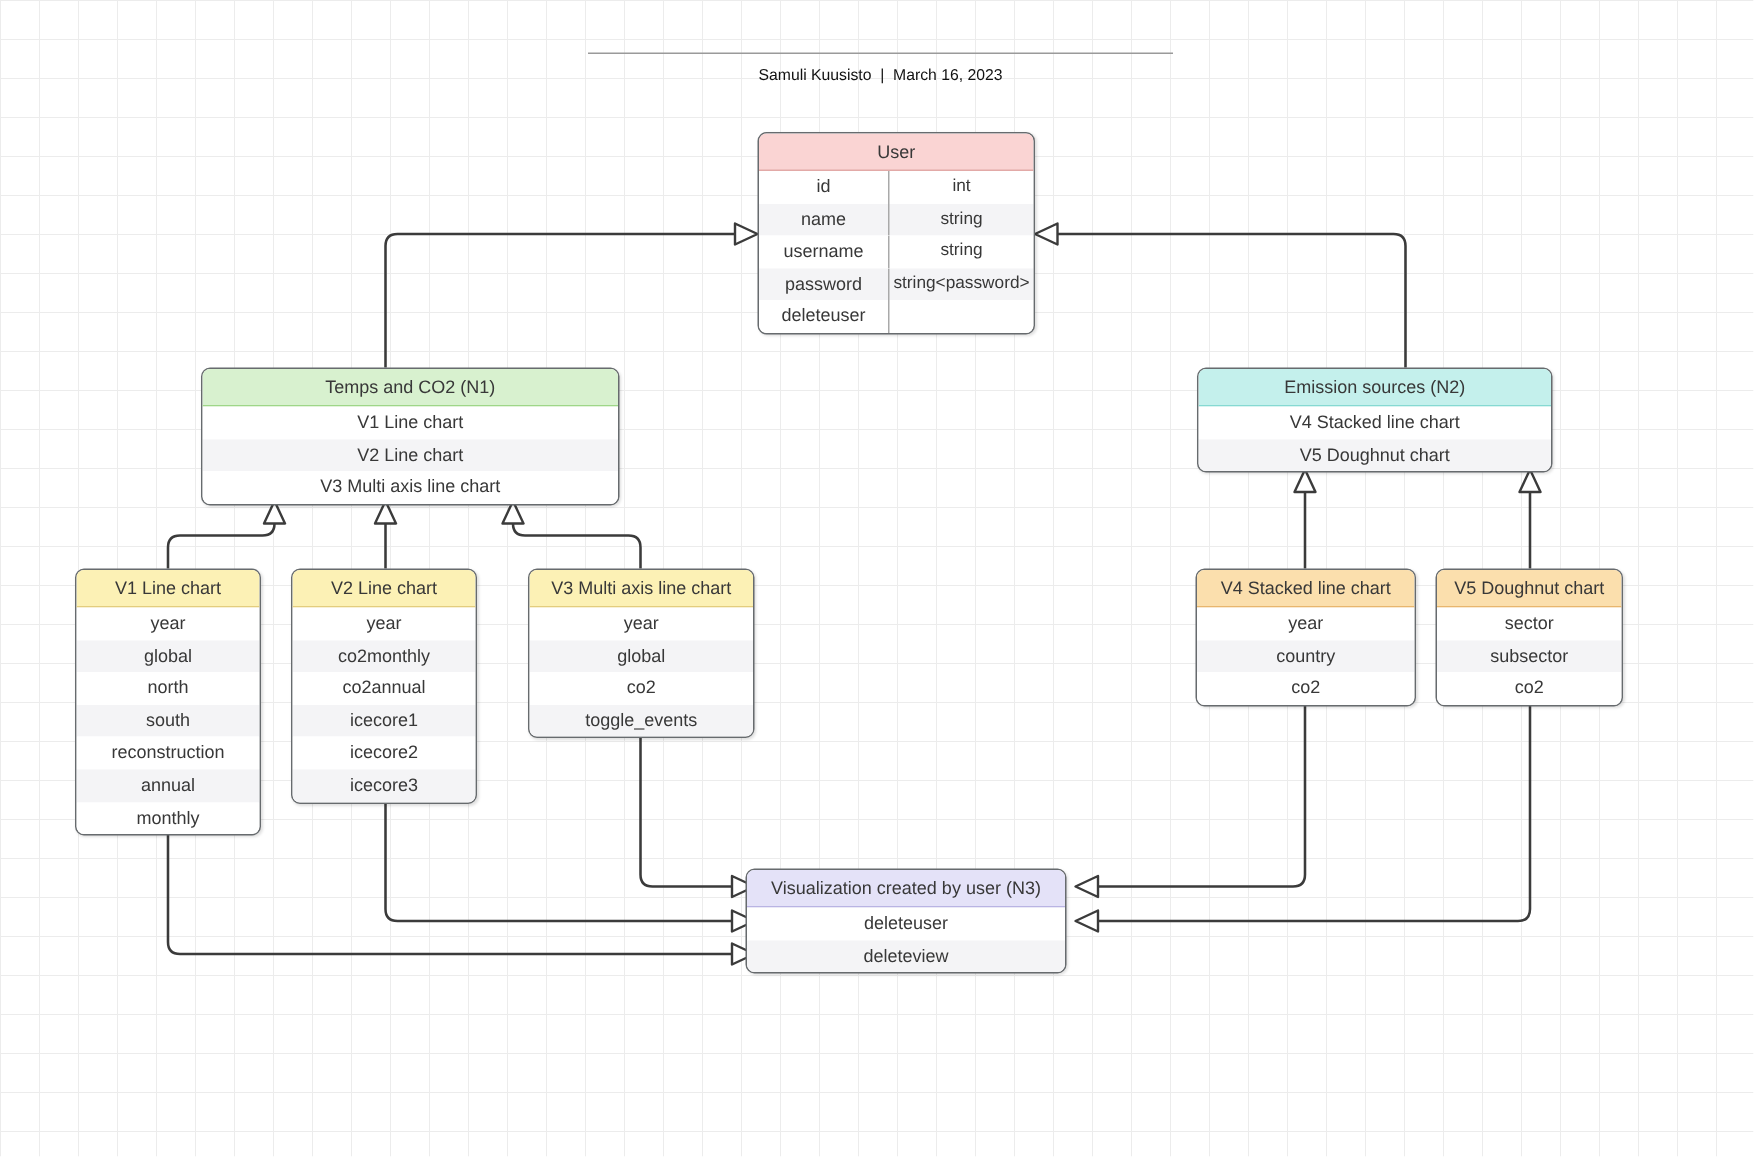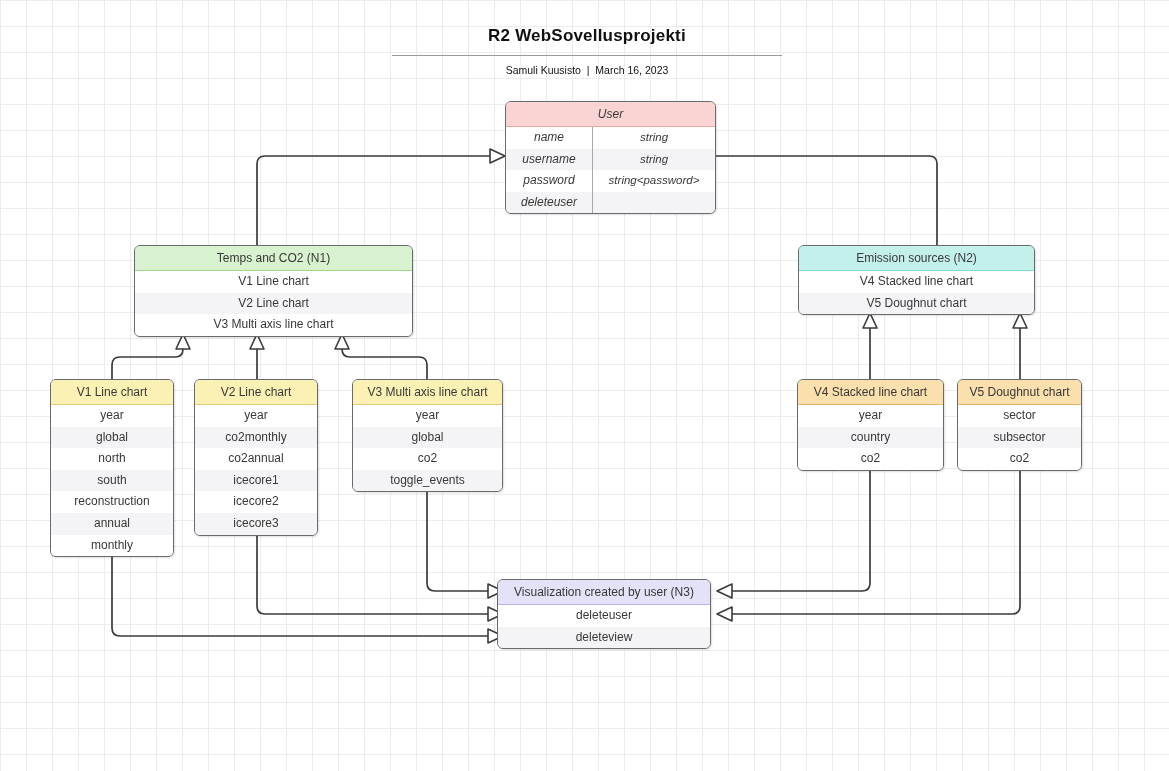--- a/index.html
+++ b/index.html
@@ -41,21 +41,20 @@
   .hd-yellow  {background:#fcf1b5; border-bottom:1px solid #e3cd7e;}
   .hd-orange  {background:#fbdfad; border-bottom:1px solid #e8b66e;}
   .hd-lavender{background:#e4e2f8; border-bottom:1px solid #b9b4e3;}
 </style>
 </head>
 <body>
 
 <div id="canvas">
 
   <div class="title-area">
-    <h1>R2 WebSovellusprojekti</h1>
     <div class="title-rule"></div>
     <div class="subtitle">Samuli Kuusisto  |  March 16, 2023</div>
   </div>
 
   <svg id="wires" width="1169" height="771" viewBox="0 0 1169 771">
 
     <g>
       <path class="wire" d="M257,245 L257,164 Q257,156 265,156 L490,156"></path>
       <polygon class="head" points="490,149 505,156 490,163"></polygon>
     </g>
@@ -109,23 +108,27 @@
       <path class="wire" d="M870,467 L870,583 Q870,591 862,591 L732,591"></path>
       <polygon class="head" points="732,584 717,591 732,598"></polygon>
     </g>
 
     <g>
       <path class="wire" d="M1020,467 L1020,606 Q1020,614 1012,614 L732,614"></path>
       <polygon class="head" points="732,607 717,614 732,621"></polygon>
     </g>
   </svg>
 
-  <div class="table-box" style="left:505px; top:101px; width:211px;font-style:italic;">
+  <div class="table-box" style="left:505px; top:88px; width:185px;">
     <div class="tb-header hd-pink">User</div>
     <div class="tb-rows">
+      <div class="tb-row cells">
+        <div class="cell-l">id</div>
+        <div class="cell-r">int</div>
+      </div>
       <div class="tb-row cells">
         <div class="cell-l">name</div>
         <div class="cell-r">string</div>
       </div>
       <div class="tb-row cells">
         <div class="cell-l">username</div>
         <div class="cell-r">string</div>
       </div>
       <div class="tb-row cells">
         <div class="cell-l">password</div>

